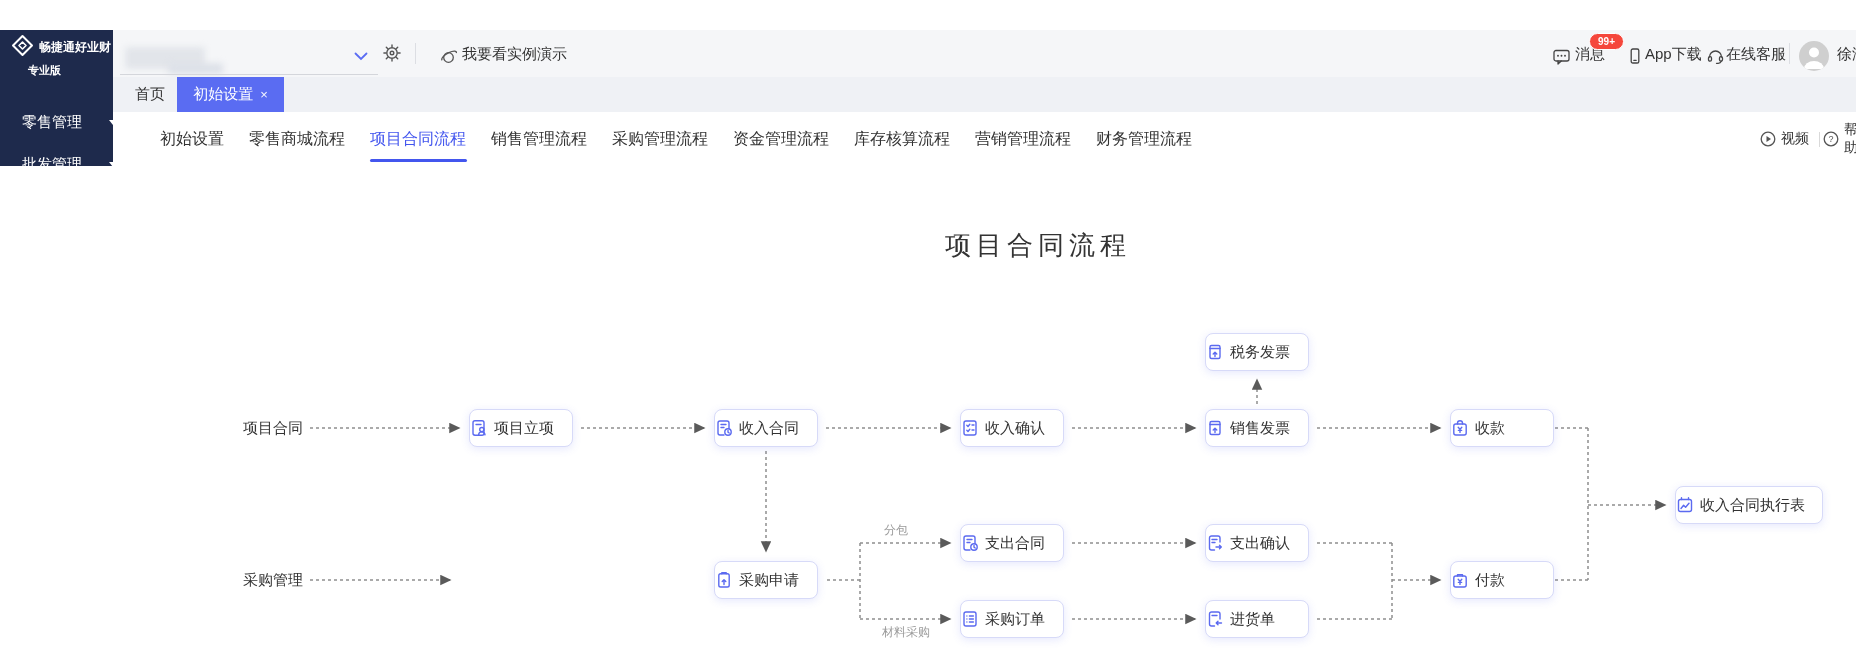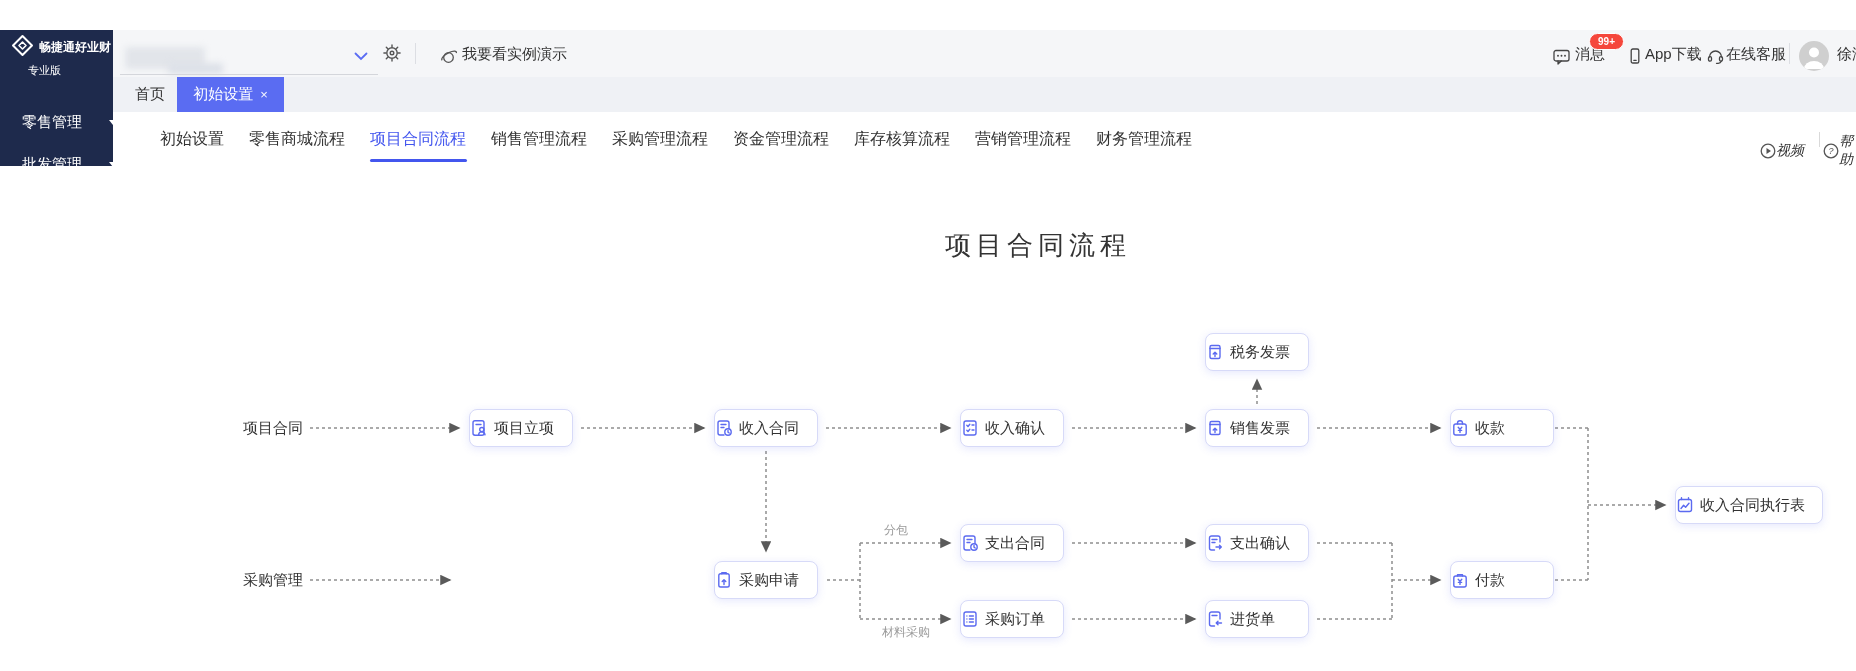--- a/index.html
+++ b/index.html
@@ -6,21 +6,21 @@
   body{font-family:"Liberation Sans","DejaVu Sans",sans-serif;background:#fff;}
   .screen{position:relative;width:1856px;height:671px;overflow:hidden;background:#fef9c3;color:#333;}
 
   
   .topband{position:absolute;left:0;top:0;width:1856px;height:30px;background:#fff;}
 
   
   .sidebar{position:absolute;left:0;top:30px;width:113px;height:641px;background:#1e2a4c;}
   .logo-mark{position:absolute;left:11px;top:4px;}
   .brand-name{position:absolute;left:39px;top:9px;width:74px;font-size:12px;font-weight:bold;color:#fff;white-space:nowrap;overflow:hidden;}
-  .brand-edition{position:absolute;left:28px;top:33px;font-size:11px;color:#fff;}
+  .brand-edition{position:absolute;left:28px;top:33px;font-size:11px;color:#fff;font-weight:bold;}
   .menu{position:absolute;left:0;top:71px;width:113px;}
   .menu-item{height:42px;display:flex;align-items:center;padding-left:22px;font-size:15px;color:#fff;cursor:pointer;white-space:nowrap;gap:19px;}
   .caret{width:0;height:0;border-left:4px solid transparent;border-right:4px solid transparent;border-top:5px solid #fff;margin-left:8px;}
 
   
   .header{position:absolute;left:113px;top:30px;width:1743px;height:47px;background:#f5f6f8;}
   .blur1{position:absolute;left:12px;top:17px;width:80px;height:22px;background:#e2e5ea;border-radius:3px;filter:blur(3px);}
   .blur2{position:absolute;left:55px;top:33px;width:55px;height:11px;background:#dde1e8;border-radius:3px;filter:blur(3px);}
   .search-underline{position:absolute;left:7px;top:44px;width:258px;height:1px;background:#d4d6db;}
   .chevron{position:absolute;left:241px;top:22px;}
@@ -37,21 +37,21 @@
   .tab-home{position:absolute;left:8px;top:0;width:58px;height:35px;display:flex;align-items:center;justify-content:center;font-size:15px;color:#333;cursor:pointer;}
   .tab-active{position:absolute;left:64px;top:0;width:107px;height:35px;background:#5a6cf2;color:#fff;display:flex;align-items:center;justify-content:center;gap:7px;font-size:15px;cursor:pointer;}
   .tab-close{font-size:13px;opacity:.95;cursor:pointer;}
 
   
   .navrow{position:absolute;left:113px;top:112px;width:1743px;height:54px;background:#fff;overflow:hidden;}
   .nav-items{position:absolute;left:47px;top:0;height:54px;display:flex;gap:25px;align-items:center;}
   .nav-item{font-size:16px;color:#333;white-space:nowrap;cursor:pointer;}
   .nav-item.active{color:#4356ee;}
   .nav-underline{position:absolute;left:257px;top:47px;width:97px;height:3px;background:#4356ee;border-radius:2px;}
-  .right-link{position:absolute;top:12px;height:54px;display:flex;align-items:center;font-size:14px;color:#333;cursor:pointer;font-style:italic;}
+  .right-link{position:absolute;top:0;height:54px;display:flex;align-items:center;gap:5px;font-size:14px;color:#333;cursor:pointer;}
   .nav-div{position:absolute;left:1706px;top:20px;width:1px;height:15px;background:#d9d9d9;}
 
   
   .canvas{position:absolute;left:0;top:166px;width:1856px;height:505px;background:#fff;}
   .connectors{position:absolute;left:0;top:0;}
   .flow-title{position:absolute;left:933px;top:62px;width:210px;text-align:center;font-size:26px;letter-spacing:5px;color:#333;}
   .lane-label{position:absolute;font-size:15px;color:#333;height:22px;line-height:22px;}
   .branch-label{position:absolute;font-size:12px;color:#9a9a9a;height:14px;line-height:14px;}
   .node{position:absolute;width:104px;height:38px;background:#fff;border:1px solid #d7daf8;border-radius:8px;box-shadow:0 2px 8px rgba(99,110,240,.16);display:flex;align-items:center;gap:6px;font-size:15px;color:#333;cursor:pointer;white-space:nowrap;box-sizing:border-box;}
   .node.wide{width:148px;font-family:Liberation Serif, serif;}

